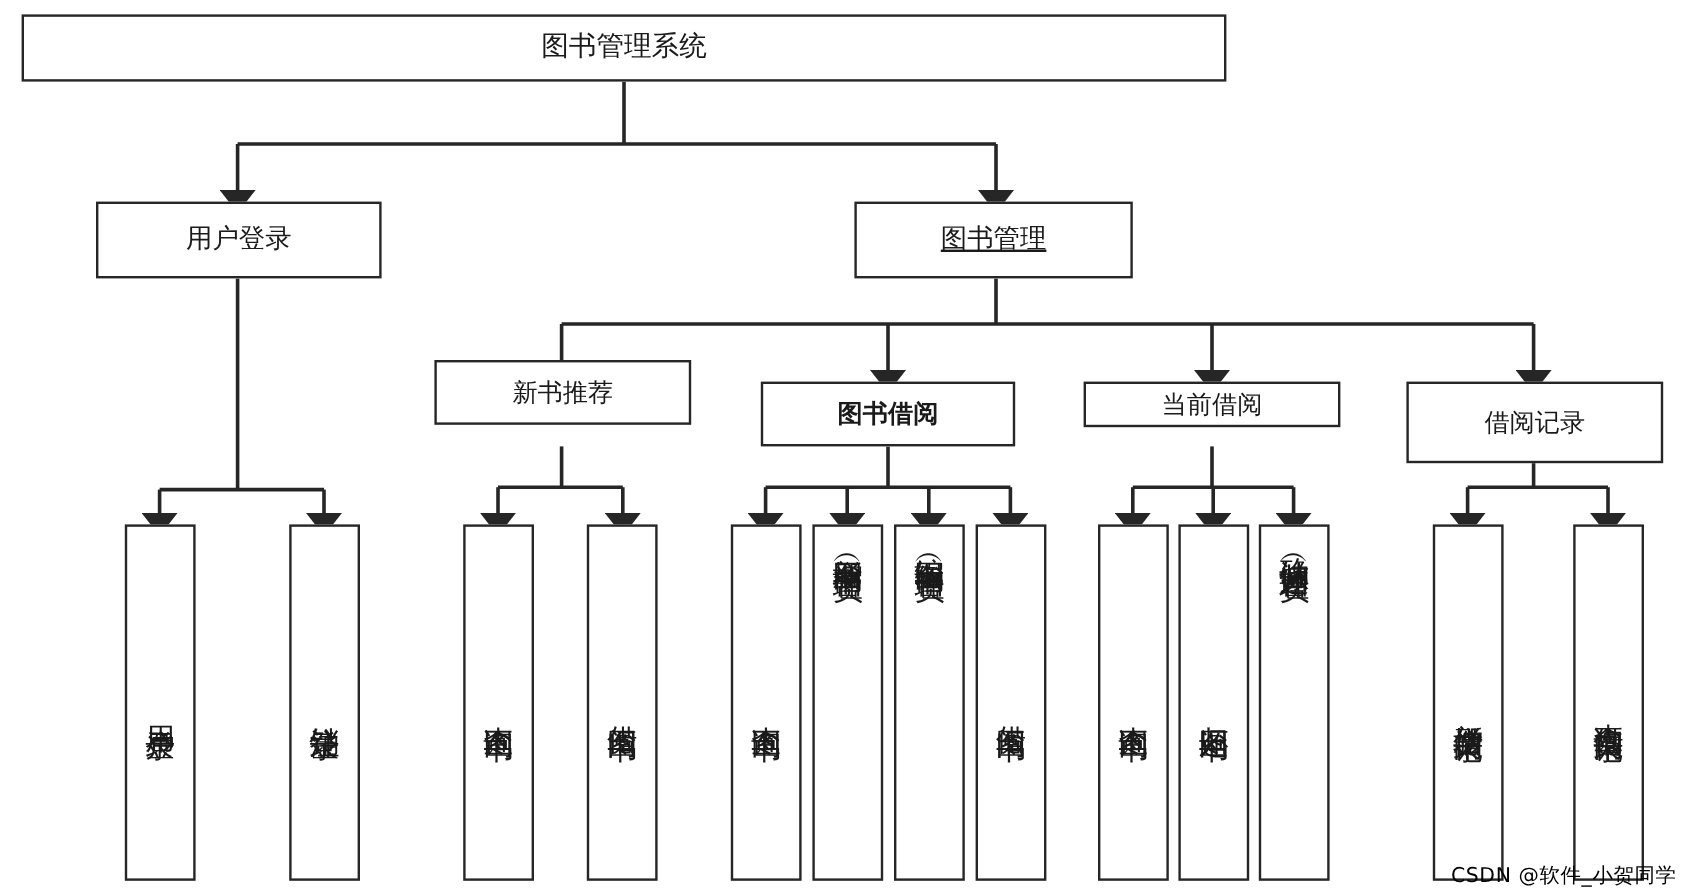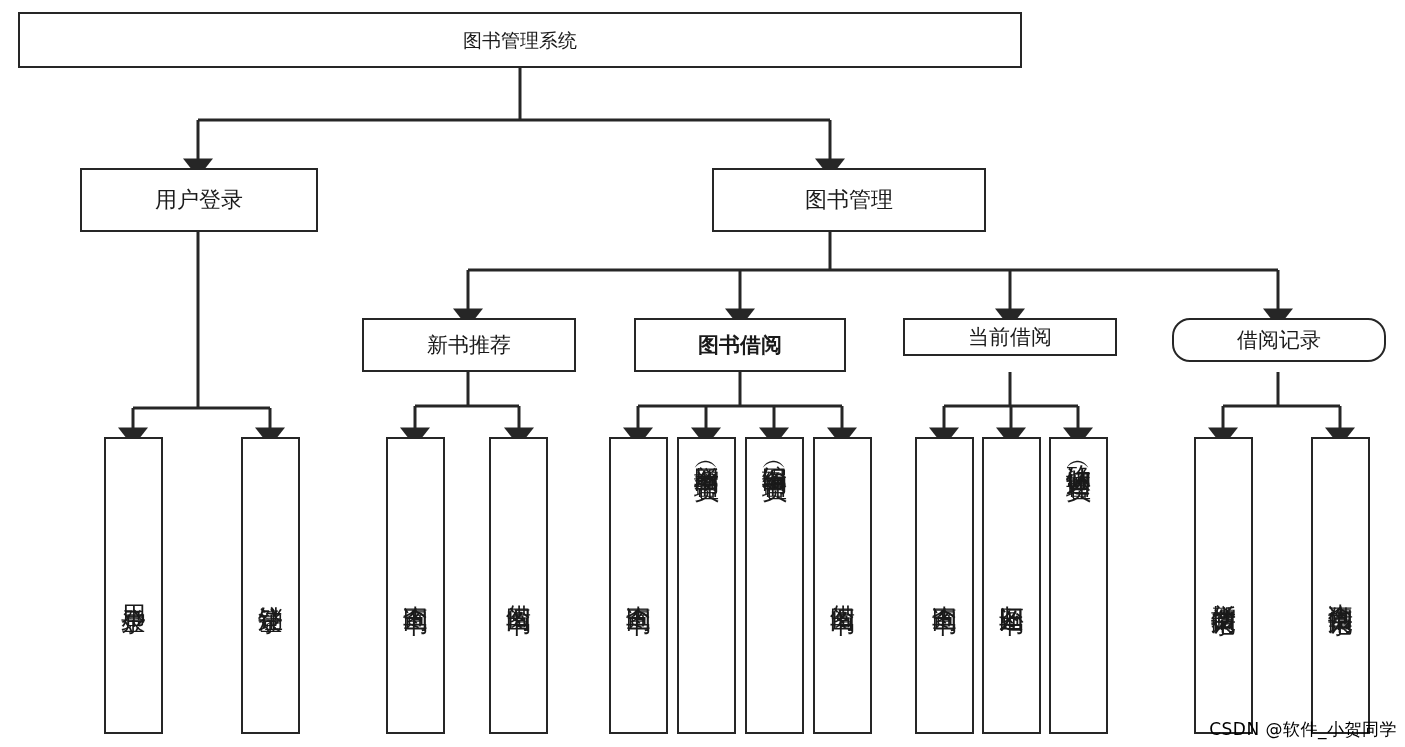--- a/index.html
+++ b/index.html
@@ -35,21 +35,21 @@
     align-items: center;
     justify-content: center;
     color: #1a1a1a;
   }
   .node-label {
     display: block;
     text-align: center;
     line-height: 1.18;
     white-space: pre;
   }
-  .node.root .node-label  { font-size: 19px; }
+  .node.root .node-label  { font-size: 23px; }
   .node.level2 .node-label { font-size: 22px; }
   .node.level3 .node-label { font-size: 21px; }
   .node.leaf {
     align-items: flex-start;
     padding-top: 6px;
   }
   .node.leaf .node-label {
     writing-mode: vertical-rl;
     text-orientation: upright;
     font-size: 25px;
@@ -129,34 +129,34 @@
     </g>
   </svg>
 
   <div class="node root" style="left:18px; top:12px; width:1004px; height:56px;">
     <span class="node-label">图书管理系统</span>
   </div>
 
   <div class="node level2" style="left:80px; top:168px; width:238px; height:64px;">
     <span class="node-label">用户登录</span>
   </div>
-  <div class="node level2" style="left:712px; top:168px; width:274px; height:64px;">
+  <div class="node level2" style="left:712px; top:168px; width:232px; height:64px;text-decoration:underline;">
     <span class="node-label">图书管理</span>
   </div>
 
-  <div class="node level3" style="left:362px; top:318px; width:214px; height:54px;">
+  <div class="node level3" style="left:362px; top:300px; width:214px; height:54px;">
     <span class="node-label">新书推荐</span>
   </div>
   <div class="node level3" style="left:634px; top:318px; width:212px; height:54px;font-weight:bold;">
     <span class="node-label">图书借阅</span>
   </div>
   <div class="node level3" style="left:903px; top:318px; width:214px; height:38px;">
     <span class="node-label">当前借阅</span>
   </div>
-  <div class="node level3" style="left:1172px; top:318px; width:214px; height:44px;border-radius:18px;">
+  <div class="node level3" style="left:1172px; top:318px; width:214px; height:68px;">
     <span class="node-label">借阅记录</span>
   </div>
 
   <div class="node leaf center-text" style="left:104px; top:437px; width:59px; height:297px;">
     <span class="node-label">用户登录</span>
   </div>
   <div class="node leaf center-text" style="left:241px; top:437px; width:59px; height:297px;">
     <span class="node-label">注销登录</span>
   </div>
 

